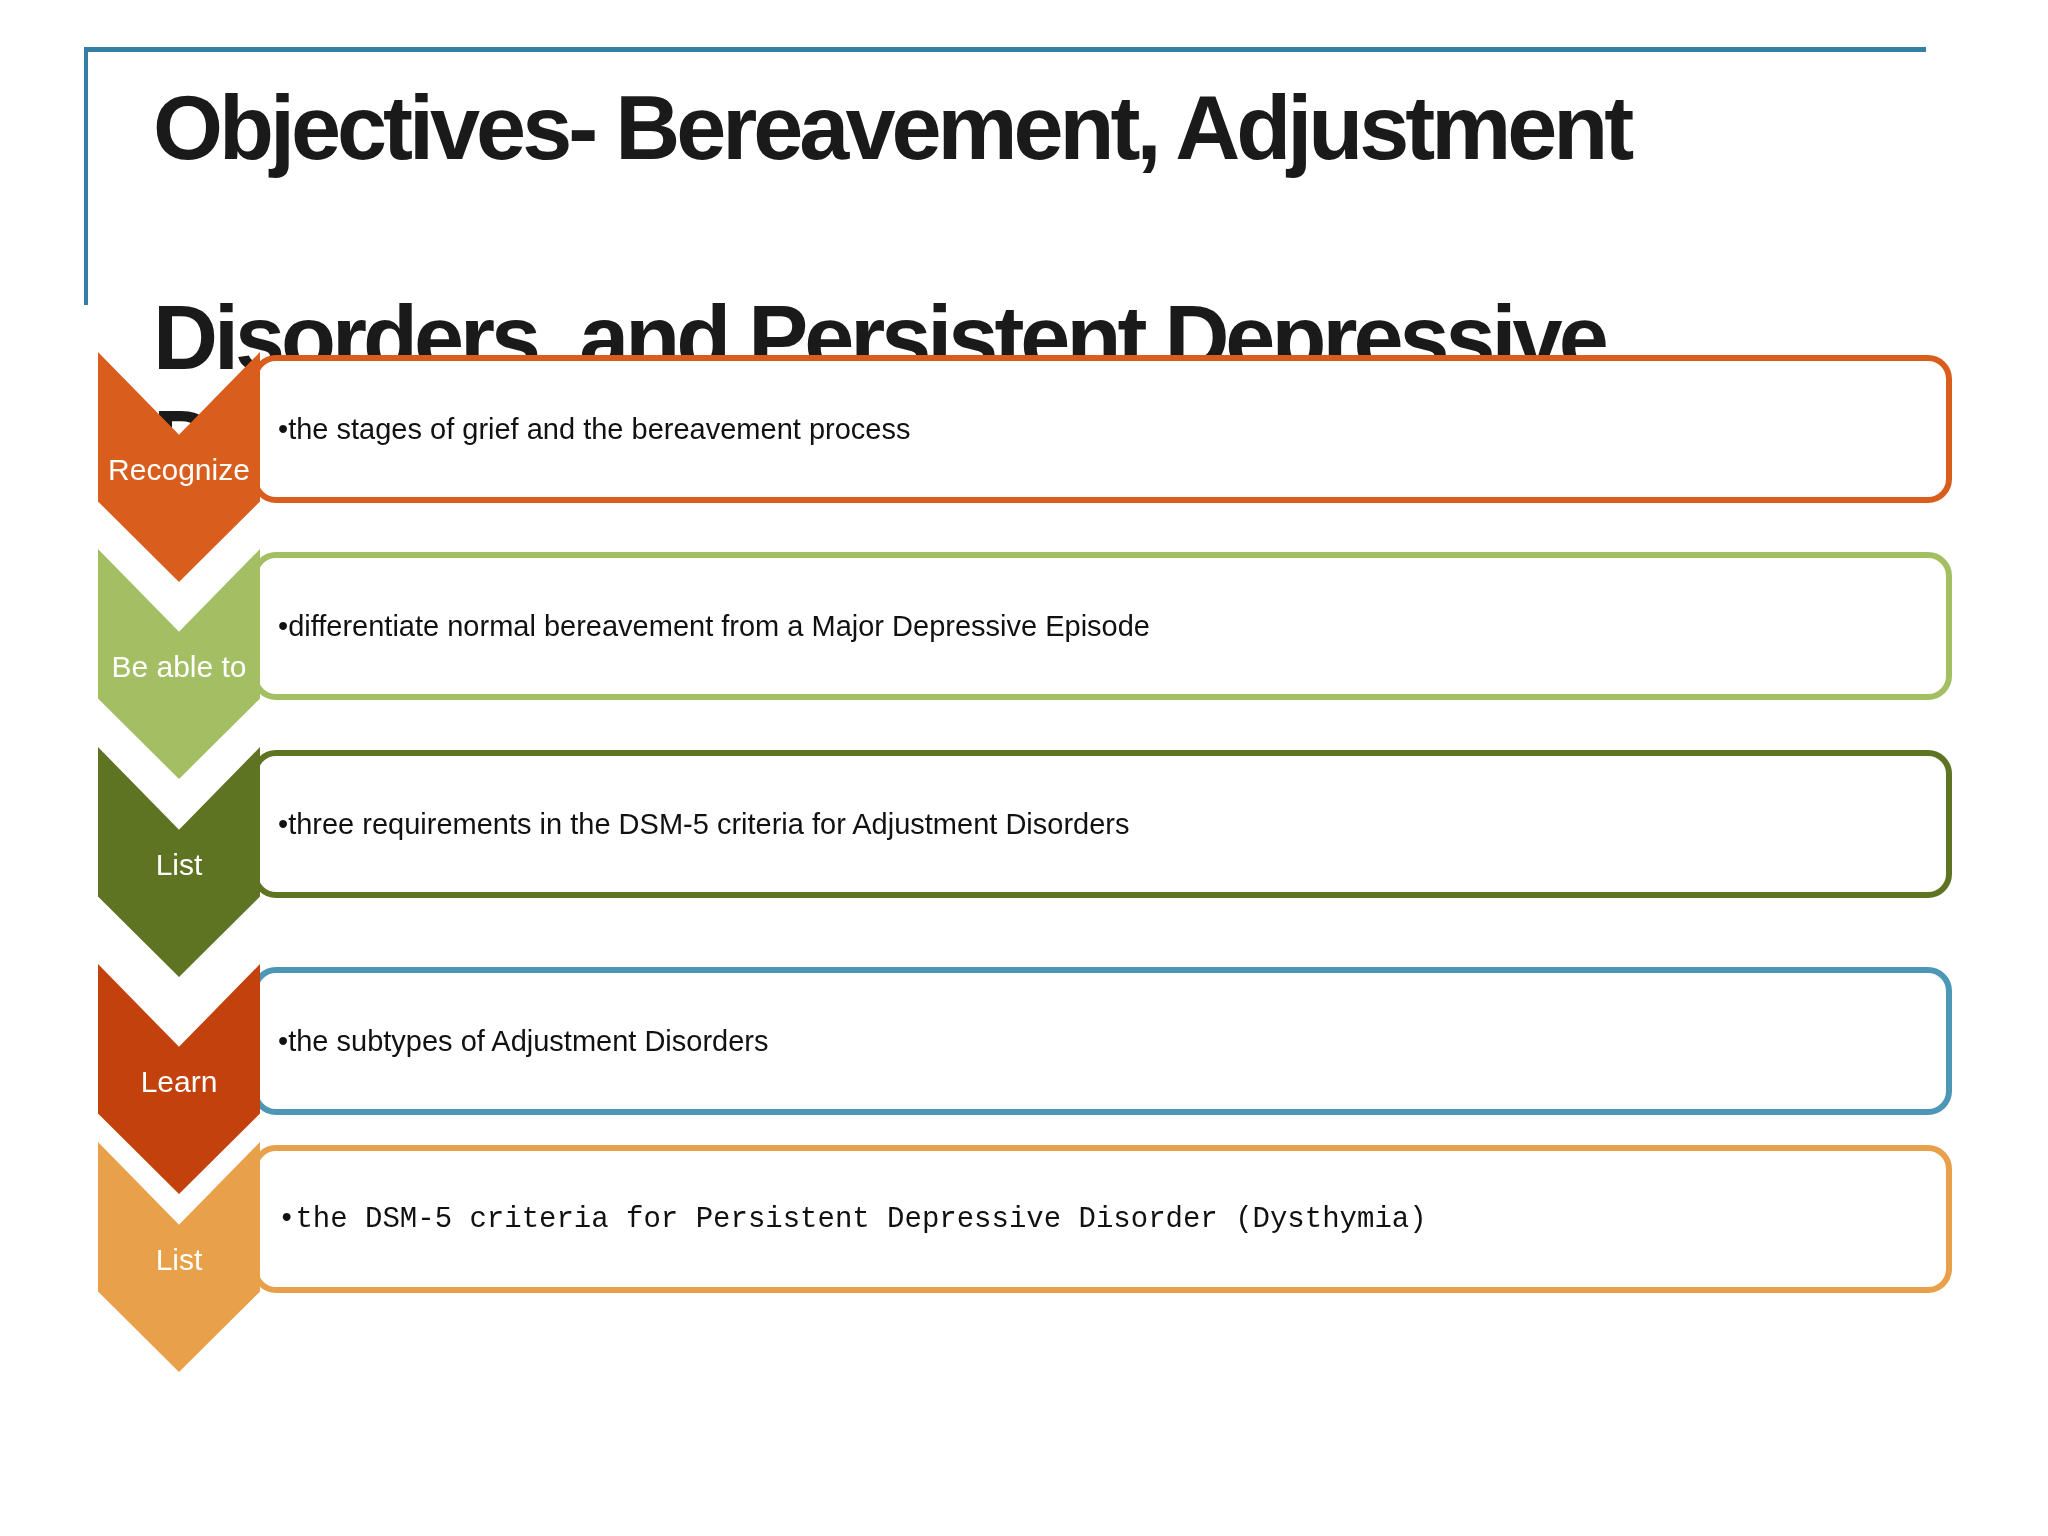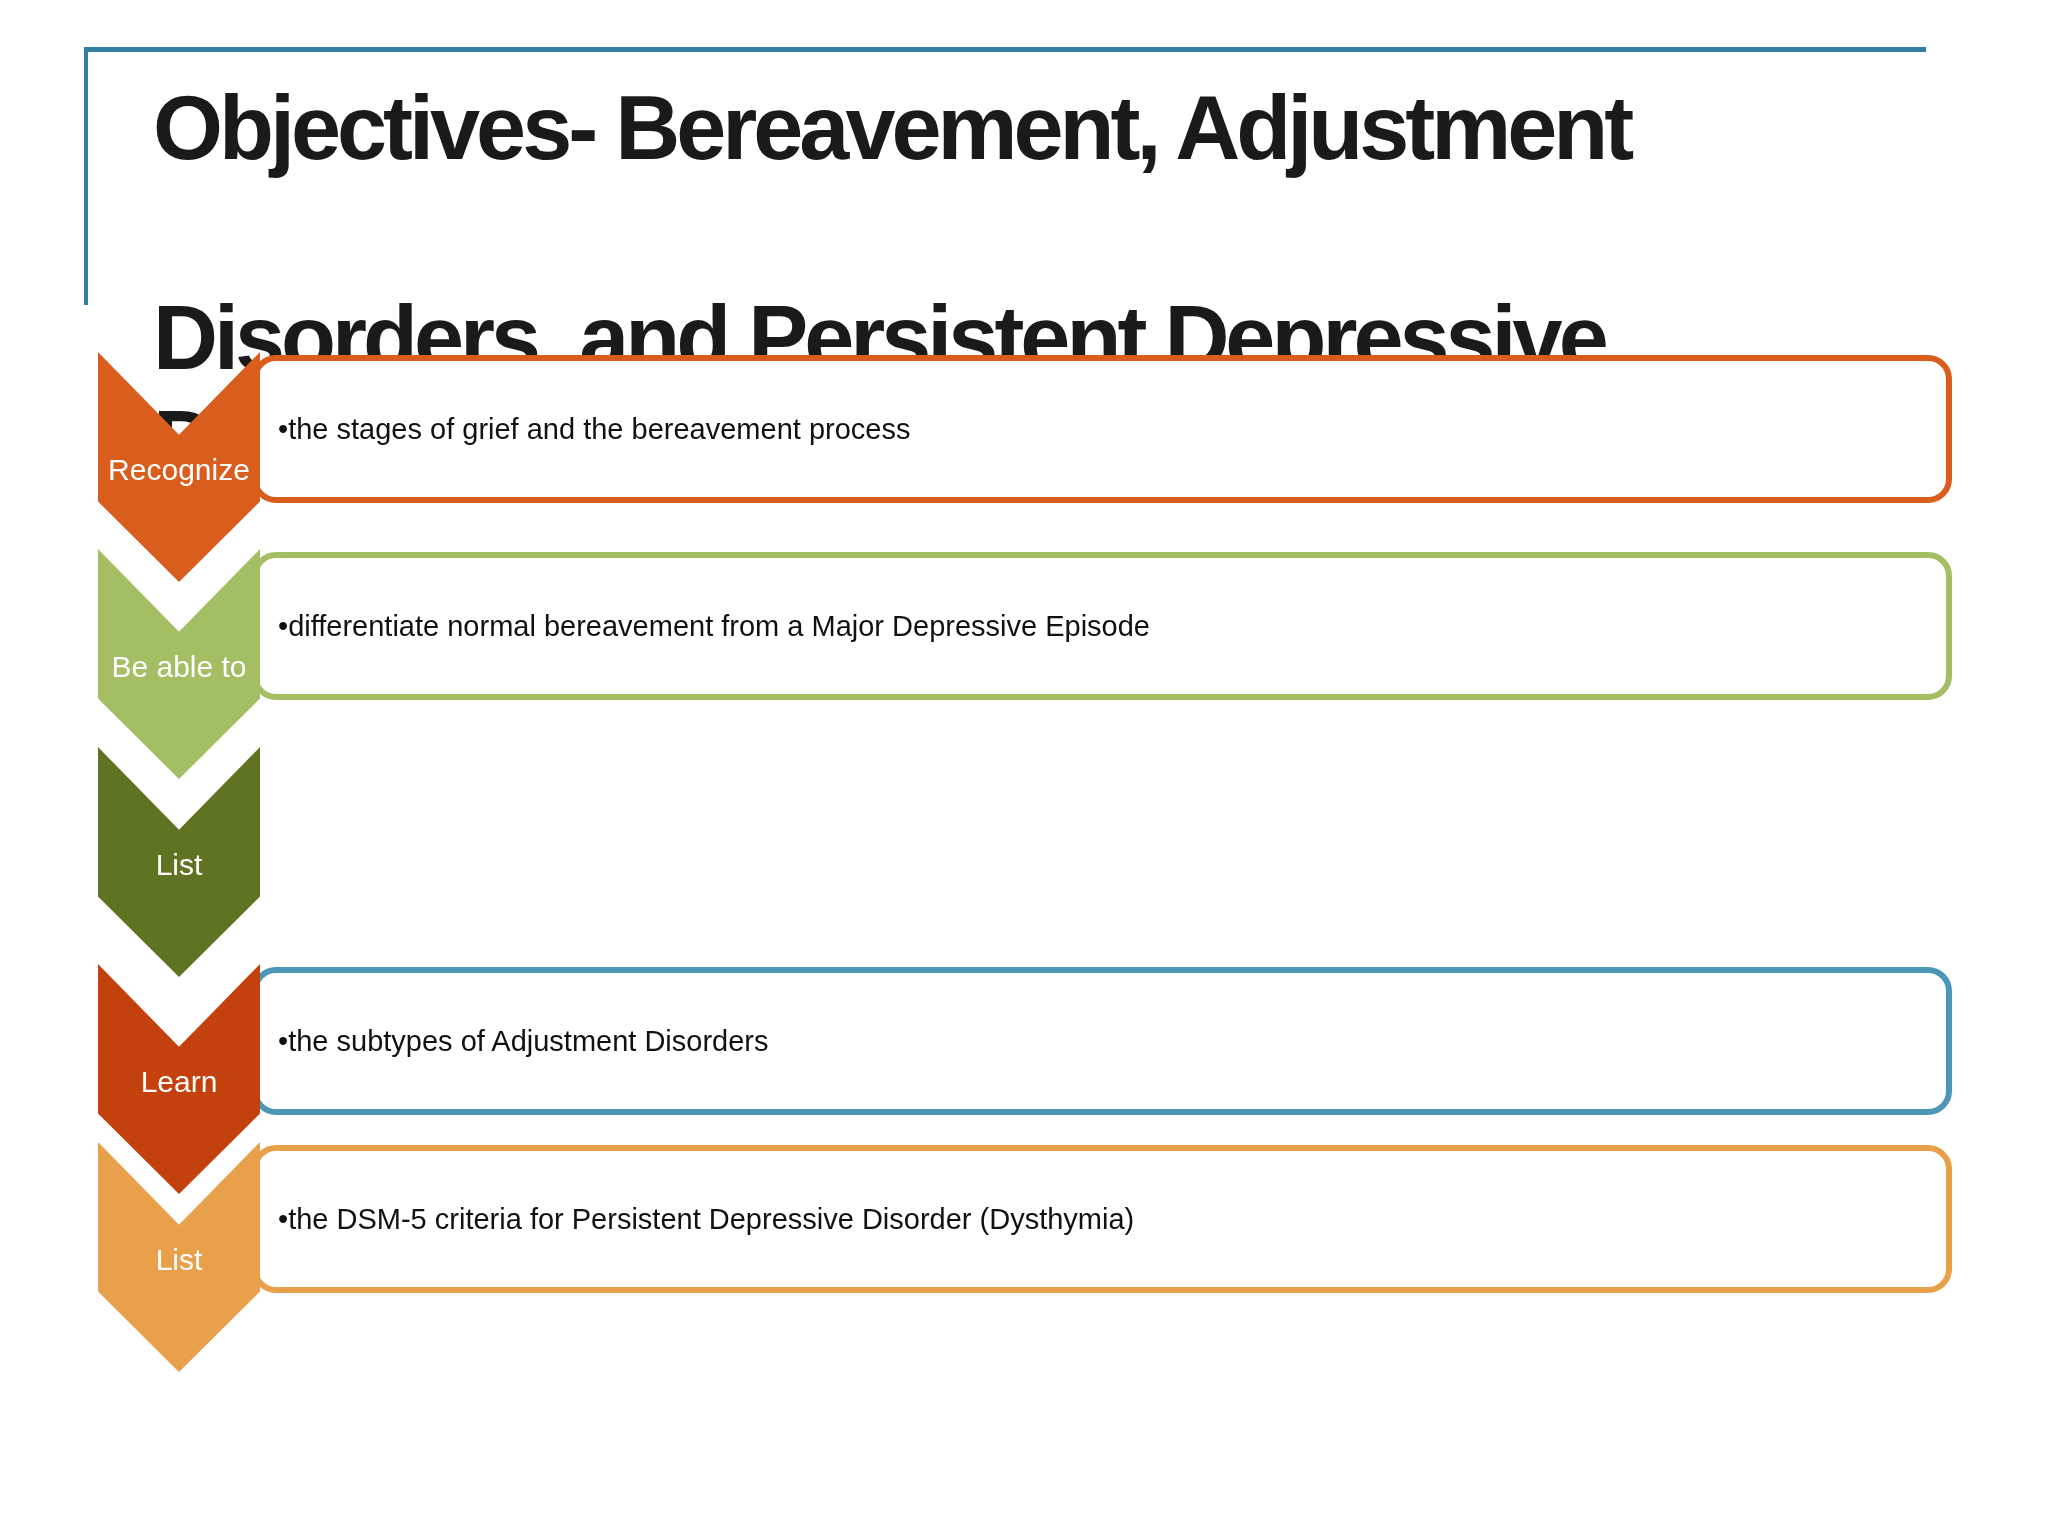--- a/index.html
+++ b/index.html
@@ -112,36 +112,39 @@
   <div class="row" style="top:352px">
     <div class="obj-box" style="border-color: rgb(217, 94, 30);">
       <div class="obj-box-text">•the stages of grief and the bereavement process</div>
     </div>
     <div class="chevron" style="background: rgb(217, 94, 30);">
       <div class="chevron-label">Recognize</div>
     </div>
   </div>
 
   <div class="row" style="top:747px">
+    <div class="obj-box" style="border-color: rgb(95, 116, 34);">
+      <div class="obj-box-text">•three requirements in the DSM-5 criteria for Adjustment Disorders</div>
+    </div>
     <div class="chevron" style="background: rgb(95, 116, 34);">
       <div class="chevron-label">List</div>
     </div>
   </div>
 
   <div class="row" style="top:964px">
     <div class="obj-box" style="border-color: rgb(77, 151, 182);">
       <div class="obj-box-text">•the subtypes of Adjustment Disorders</div>
     </div>
     <div class="chevron" style="background: #c2410c;">
       <div class="chevron-label">Learn</div>
     </div>
   </div>
 
   <div class="row" style="top:1142px">
-    <div class="obj-box" style="border-color: rgb(232, 160, 74);">
+    <div class="obj-box" style="border-color: rgb(232, 160, 74); font-family: Liberation Mono, monospace;">
       <div class="obj-box-text">•the DSM-5 criteria for Persistent Depressive Disorder (Dysthymia)</div>
     </div>
     <div class="chevron" style="background: rgb(232, 160, 74);">
       <div class="chevron-label">List</div>
     </div>
   </div>
 
 </div>
 
 </body></html>

